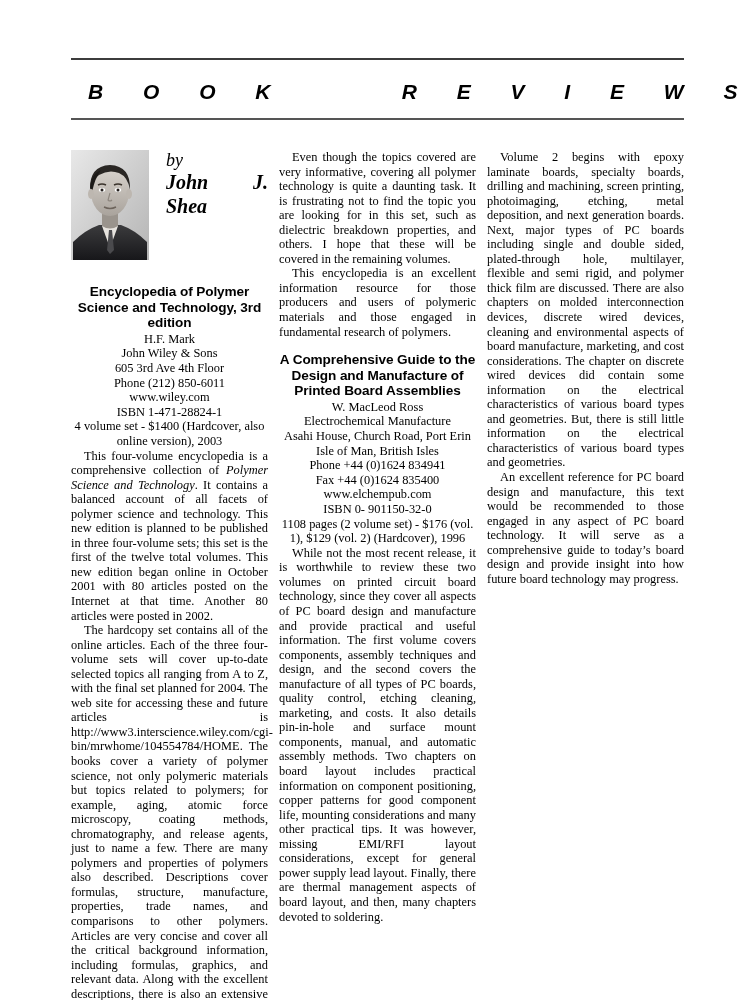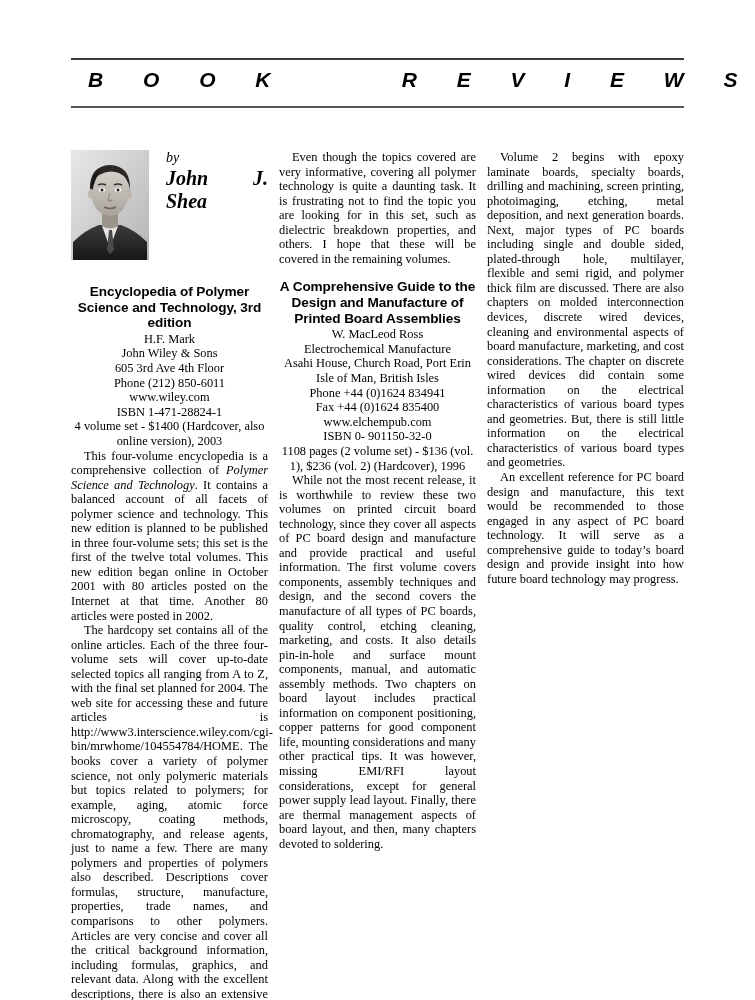--- a/index.html
+++ b/index.html
@@ -41,21 +41,21 @@
     width: 100%;
   }
   .masthead-title {
     font-family: "Liberation Sans", sans-serif;
     font-weight: bold;
     font-style: italic;
     font-size: 21px;
     letter-spacing: 17px;
     text-align: center;
     color: #000;
-    padding: 8px 0 14px 0;
+    padding: 20px 0 14px 0;
     text-indent: 17px;
     white-space: pre;
   }
 
   
   .col {
     position: absolute;
     top: 150px;
     width: 197px;
     font-size: 12.4px;
@@ -92,21 +92,21 @@
   }
   .portrait svg { display: block; }
   .byline-text {
     position: absolute;
     left: 95px;
     top: 0px;
     font-family: "Liberation Serif", serif;
     font-style: italic;
     line-height: 1.18;
   }
-  .byline-by { font-size: 14px; display: block; }
+  .byline-by { font-size: 18px; display: block; }
   .byline-name { font-size: 20px; font-weight: bold; display: block; }
 
   
   .book-title {
     font-family: "Liberation Sans", sans-serif;
     font-weight: bold;
     font-size: 13.6px;
     line-height: 15.6px;
     text-align: center;
     margin: 0 0 1px 0;
@@ -231,35 +231,36 @@
       <div class="wrap">4 volume set - $1400 (Hardcover, also online version), 2003</div>
     </div>
 
     <p class="indent"><span>This four-volume encyclopedia is a comprehensive collection of </span><em>Polymer Science and Technology</em><span>. It contains a balanced account of all facets of polymer science and technology. This new edition is planned to be published in three four-volume sets; this set is the first of the twelve total volumes. This new edition began online in October 2001 with 80 articles posted on the Internet at that time. Another 80 articles were posted in 2002.</span></p>
 
     <p class="indent">The hardcopy set contains all of the online articles. Each of the three four-volume sets will cover up-to-date selected topics all ranging from A to Z, with the final set planned for 2004. The web site for accessing these and future articles is http://www3.interscience.wiley.com/cgi-bin/mrwhome/104554784/HOME. The books cover a variety of polymer science, not only polymeric materials but topics related to polymers; for example, aging, atomic force microscopy, coating methods, chromatography, and release agents, just to name a few. There are many polymers and properties of polymers also described. Descriptions cover formulas, structure, manufacture, properties, trade names, and comparisons to other polymers. Articles are very concise and cover all the critical background information, including formulas, graphics, and relevant data. Along with the excellent descriptions, there is also an extensive up-to-date bibliography after each topic for further investigation.</p>
   </div>
 
   <div class="col" id="col2">
     <p class="indent">Even though the topics covered are very informative, covering all polymer technology is quite a daunting task. It is frustrating not to find the topic you are looking for in this set, such as dielectric breakdown properties, and others. I hope that these will be covered in the remaining volumes.</p>
+    <p class="indent">This encyclopedia is an excellent information resource for those producers and users of polymeric materials and those engaged in fundamental research of polymers.</p>
 
     <div class="gap-before-heading"></div>
 
     <div class="book-title">A Comprehensive Guide to the Design and Manufacture of Printed Board Assemblies</div>
 
     <div class="book-meta">
       <div>W. MacLeod Ross</div>
       <div>Electrochemical Manufacture</div>
       <div>Asahi House, Church Road, Port Erin</div>
       <div>Isle of Man, British Isles</div>
       <div>Phone +44 (0)1624 834941</div>
       <div>Fax +44 (0)1624 835400</div>
       <div>www.elchempub.com</div>
       <div>ISBN 0- 901150-32-0</div>
-      <div class="wrap">1108 pages (2 volume set) - $136 (vol. 1), $236 (vol. 2) (Hardcover), 1996</div>
+      <div class="wrap">1108 pages (2 volume set) - $176 (vol. 1), $129 (vol. 2) (Hardcover), 1996</div>
     </div>
 
     <p class="indent">While not the most recent release, it is worthwhile to review these two volumes on printed circuit board technology, since they cover all aspects of PC board design and manufacture and provide practical and useful information. The first volume covers components, assembly techniques and design, and the second covers the manufacture of all types of PC boards, quality control, etching cleaning, marketing, and costs. It also details pin-in-hole and surface mount components, manual, and automatic assembly methods. Two chapters on board layout includes practical information on component positioning, copper patterns for good component life, mounting considerations and many other practical tips. It was however, missing EMI/RFI layout considerations, except for general power supply lead layout. Finally, there are thermal management aspects of board layout, and then, many chapters devoted to soldering.</p>
   </div>
 
   <div class="col" id="col3">
     <p class="noindent"></p>
     <p class="indent">Volume 2 begins with epoxy laminate boards, specialty boards, drilling and machining, screen printing, photoimaging, etching, metal deposition, and next generation boards. Next, major types of PC boards including single and double sided, plated-through hole, multilayer, flexible and semi rigid, and polymer thick film are discussed. There are also chapters on molded interconnection devices, discrete wired devices, cleaning and environmental aspects of board manufacture, marketing, and cost considerations. The chapter on discrete wired devices did contain some information on the electrical characteristics of various board types and geometries. But, there is still little information on the electrical characteristics of various board types and geometries.</p>
     <p class="indent">An excellent reference for PC board design and manufacture, this text would be recommended to those engaged in any aspect of PC board technology. It will serve as a comprehensive guide to today’s board design and provide insight into how future board technology may progress.</p>
   </div>

